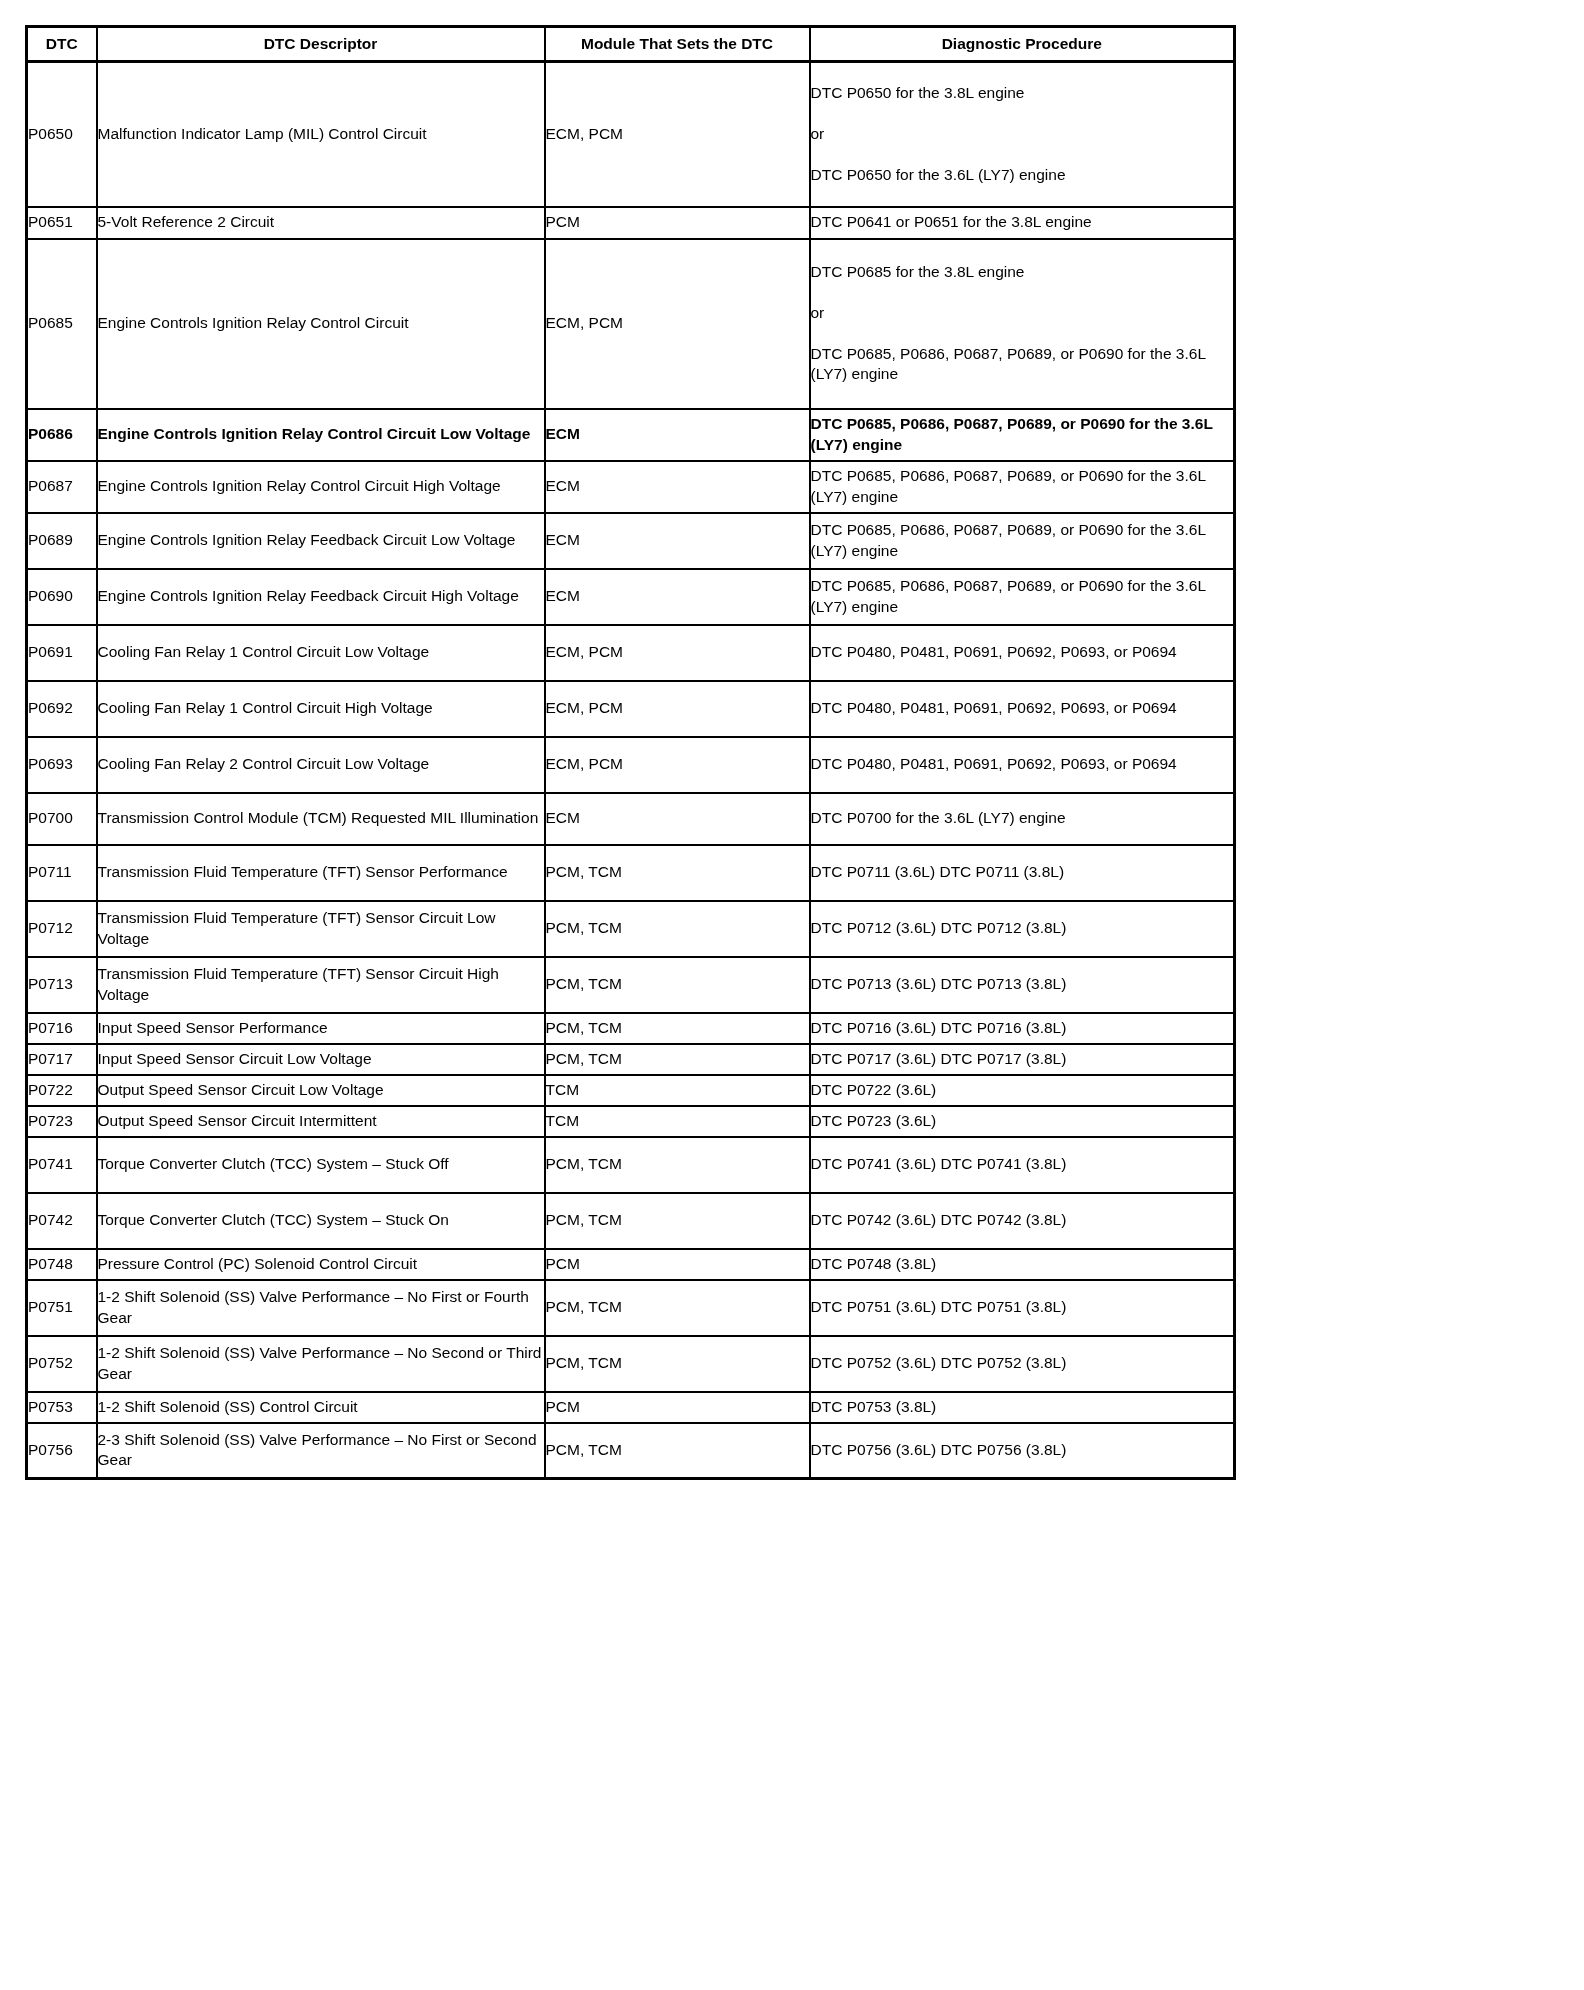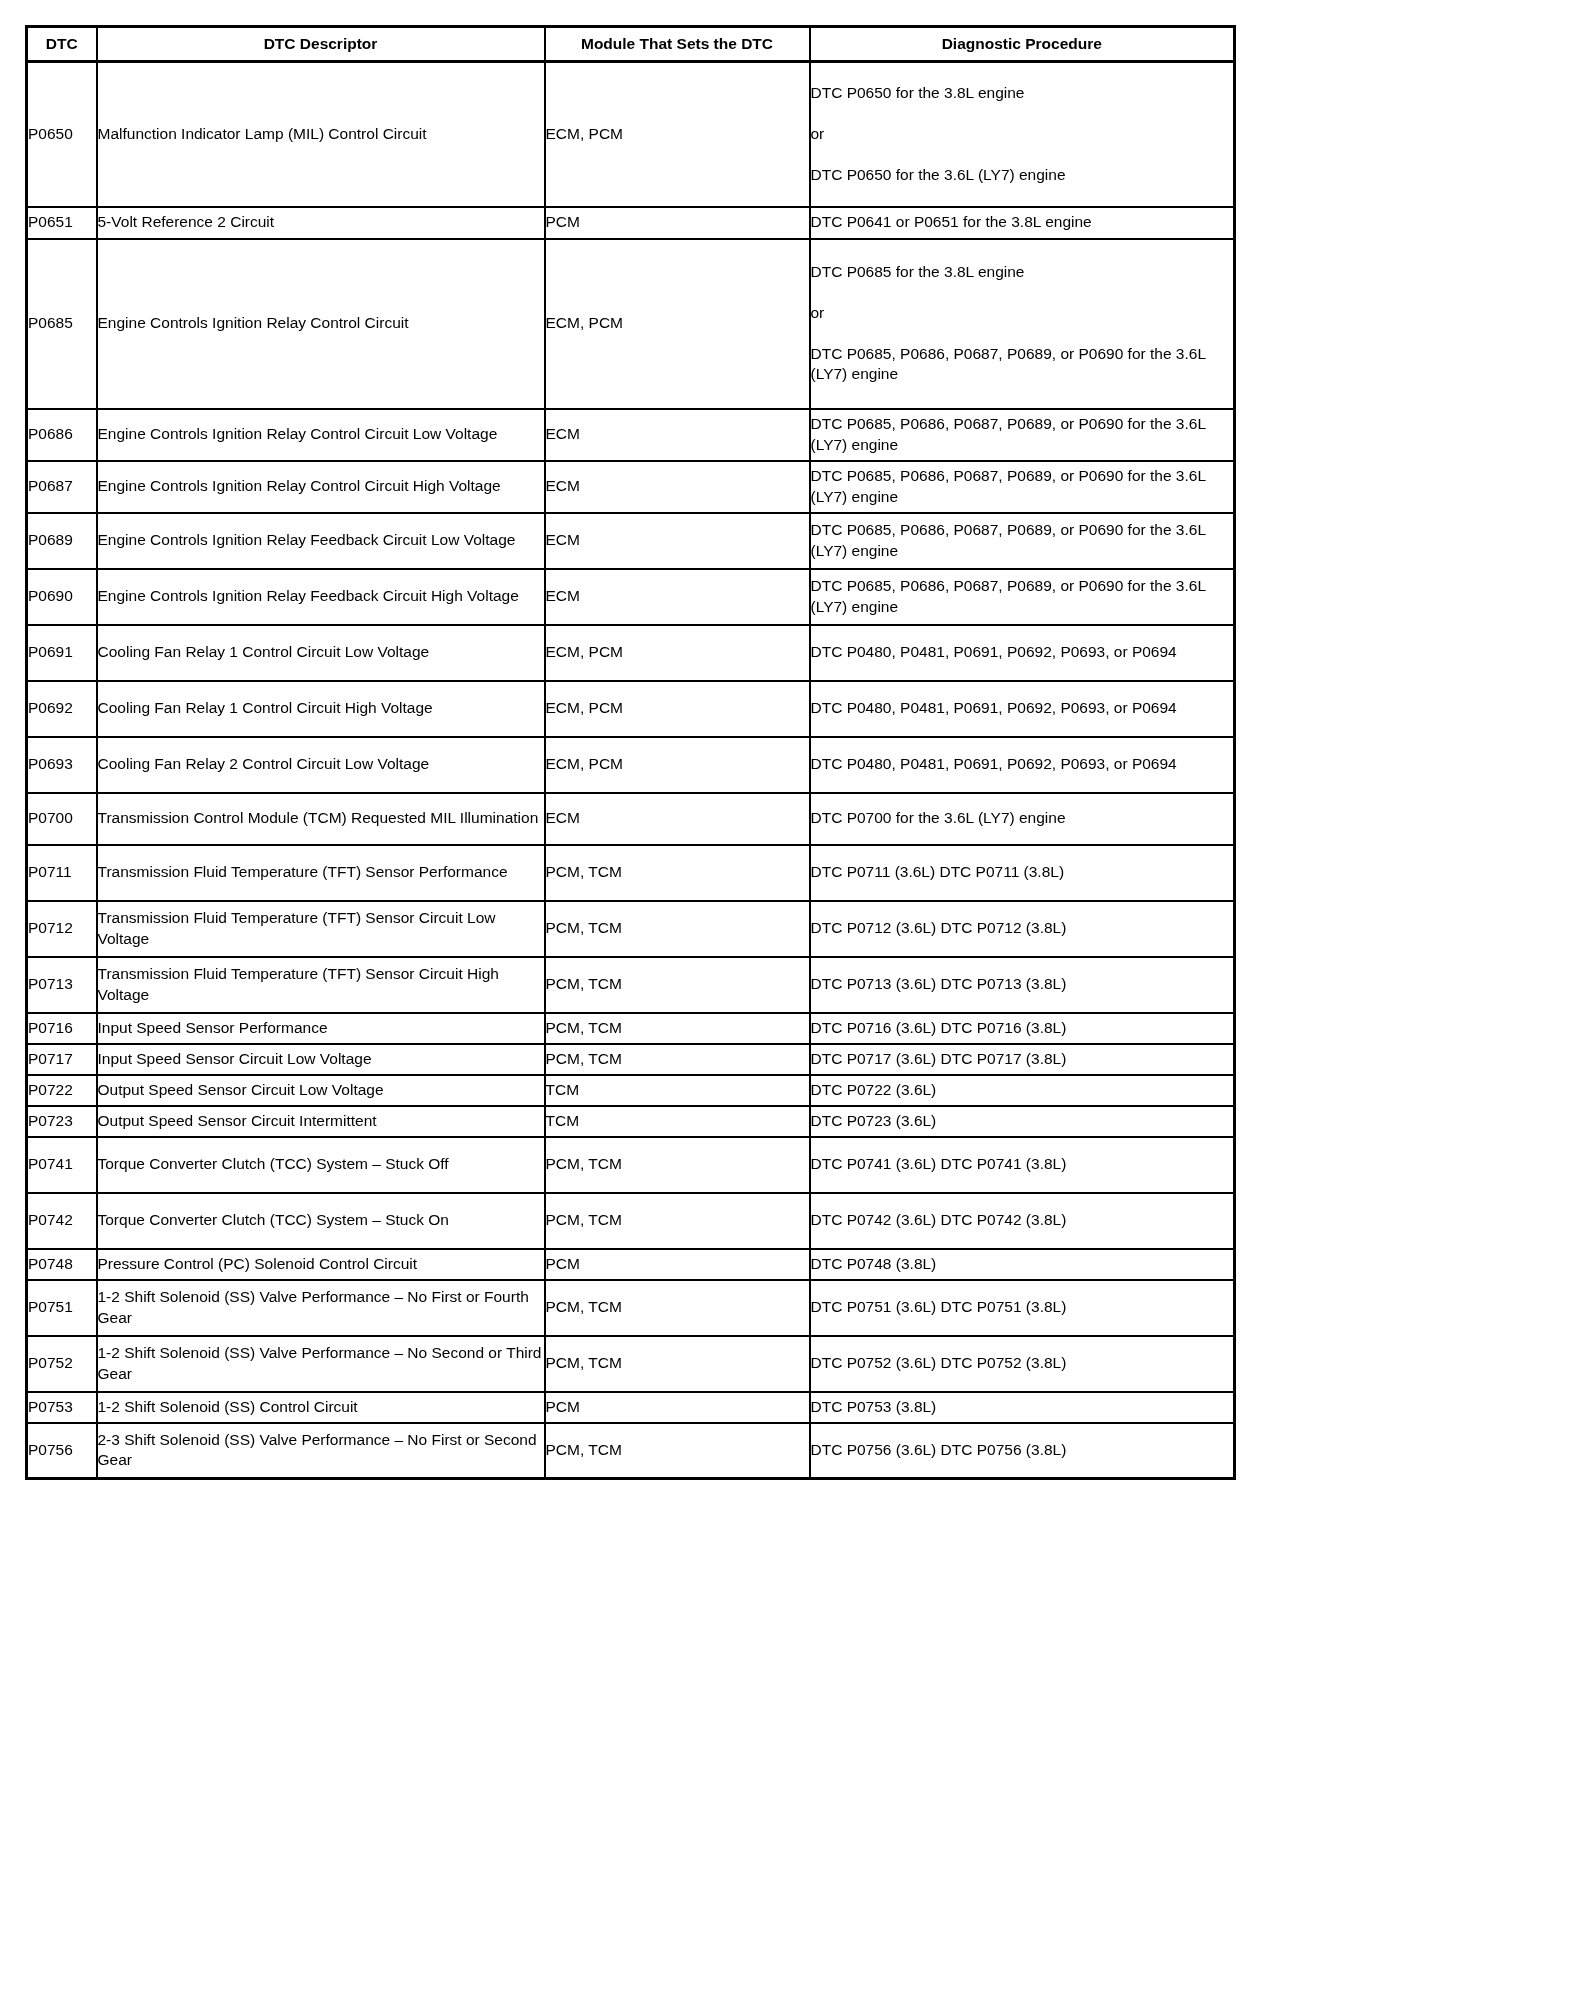--- a/index.html
+++ b/index.html
@@ -113,21 +113,21 @@
             <td class="cell cell-desc">Engine Controls Ignition Relay Control Circuit</td>
             <td class="cell cell-mod">ECM, PCM</td>
             <td class="cell cell-proc">
               <span class="line">DTC P0685 for the 3.8L engine</span>
               <span class="blankline"></span>
               <span class="line">or</span>
               <span class="blankline"></span>
               <span class="line">DTC P0685, P0686, P0687, P0689, or P0690 for the 3.6L (LY7) engine</span>
             </td>
           </tr>
-          <tr style="height: 52px;">
+          <tr style="height: 52px; font-weight: bold;">
             <td class="cell cell-dtc">P0686</td>
             <td class="cell cell-desc">Engine Controls Ignition Relay Control Circuit Low Voltage</td>
             <td class="cell cell-mod">ECM</td>
             <td class="cell cell-proc">DTC P0685, P0686, P0687, P0689, or P0690 for the 3.6L (LY7) engine</td>
           </tr>
           <tr style="height: 52px; padding-left: 20px;">
             <td class="cell cell-dtc">P0687</td>
             <td class="cell cell-desc">Engine Controls Ignition Relay Control Circuit High Voltage</td>
             <td class="cell cell-mod">ECM</td>
             <td class="cell cell-proc">DTC P0685, P0686, P0687, P0689, or P0690 for the 3.6L (LY7) engine</td>

